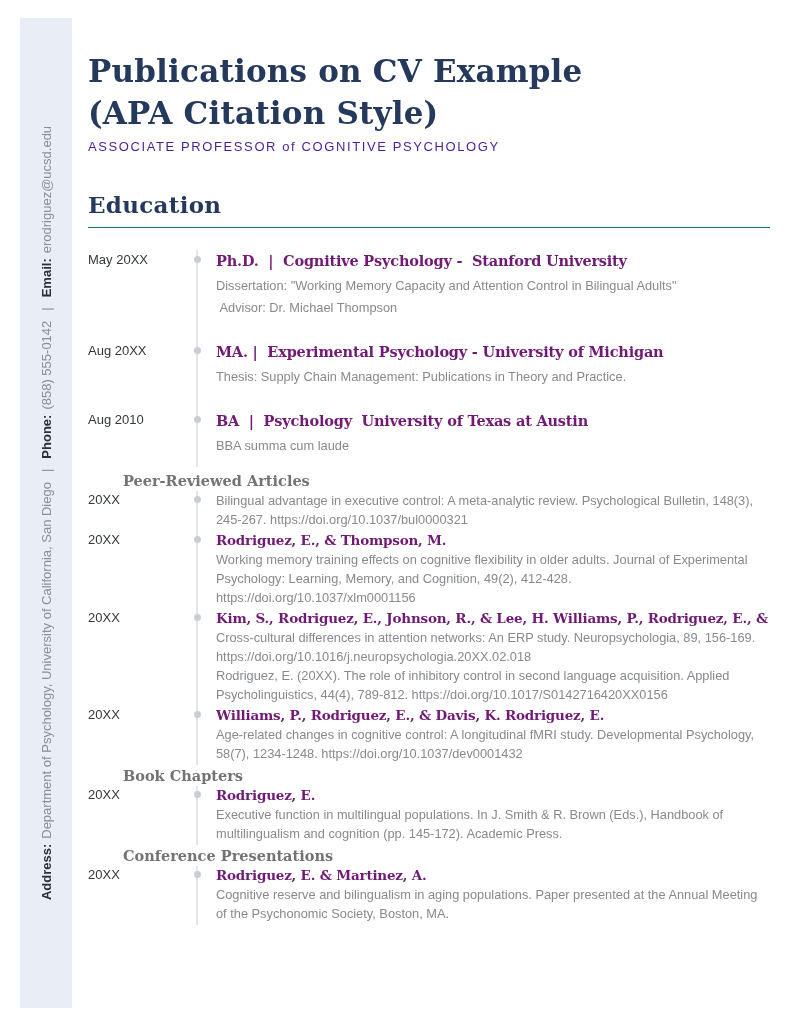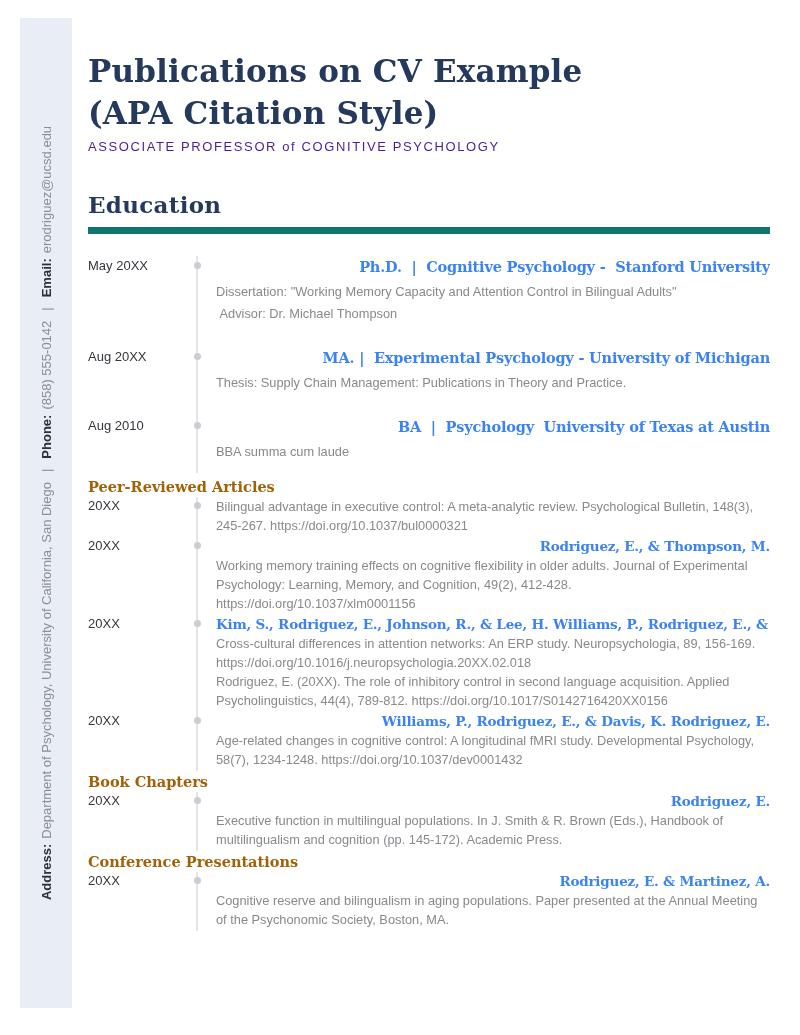--- a/index.html
+++ b/index.html
@@ -32,21 +32,21 @@
     font-size:31px; line-height:42px; color:#24395c; letter-spacing:0.2px;
   }
   .title span { display:block; }
   .subtitle {
     margin-top:5px; font-size:13px; letter-spacing:1.6px; color:#4c1d95;
   }
 
   .section-heading {
     font-family:"DejaVu Serif", serif; font-weight:700;
     font-size:23px; color:#24395c; letter-spacing:0.3px;
-    padding-bottom:9px; border-bottom:7px solid #0f766e;
+    padding-bottom:9px; border-bottom:1px solid #0f766e;
   }
   .edu-heading  { margin-top:37px; }
   .pub-heading  { margin-top:31px; }
 
   
   .tl { }
   .row { display:grid; grid-template-columns:108px 20px 1fr; }
   .cell-date { font-size:13px; color:#33363c; padding-top:2px; }
   .cell-line { position:relative; }
   .cell-line::before {
@@ -54,37 +54,37 @@
     width:2px; background:#e3e5e9;
   }
   .dot {
     position:absolute; left:-2px; width:7px; height:7px;
     border-radius:50%; background:#c9cdd4;
   }
   .cell-body { overflow:hidden; }
 
   .entry-title {
     font-family:"DejaVu Serif", serif; font-weight:700;
-    color:#3b82f6; white-space:pre; letter-spacing:-0.2px;text-align:right;
+    color:#701a75; white-space:pre; letter-spacing:-0.2px;
   }
   .entry-desc { color:#87898d; white-space:pre-wrap; }
 
   
   .edu-rows { margin-top:22px; }
   .edu-rows .row .cell-body { padding-bottom:22px; }
   .edu-rows .row:last-child .cell-body { padding-bottom:10px; }
   .edu-rows .entry-title { font-size:14.5px; line-height:21px; }
   .edu-rows .entry-desc  { font-size:12.8px; line-height:22px; margin-top:4px; }
   .edu-rows .dot { top:6px; }
 
   
   .pub-rows { margin-top:3px; }
   .group-label {
     font-family:"DejaVu Serif", serif; font-weight:700;
-    font-size:14.5px; line-height:19px; color:#a16207; padding:1px 0;
+    font-size:14.5px; line-height:19px; color:#737373; padding:1px 0;margin-left:35px;
   }
   .pub-rows .row .cell-body { padding-bottom:2px; }
   .pub-rows .entry-title { font-size:13.5px; line-height:19px; }
   .pub-rows .entry-desc  { font-size:12.8px; line-height:19px; }
   .pub-rows .cell-date   { padding-top:1px; }
   .pub-rows .dot { top:5px; }
 </style>
 </head>
 <body>
 

